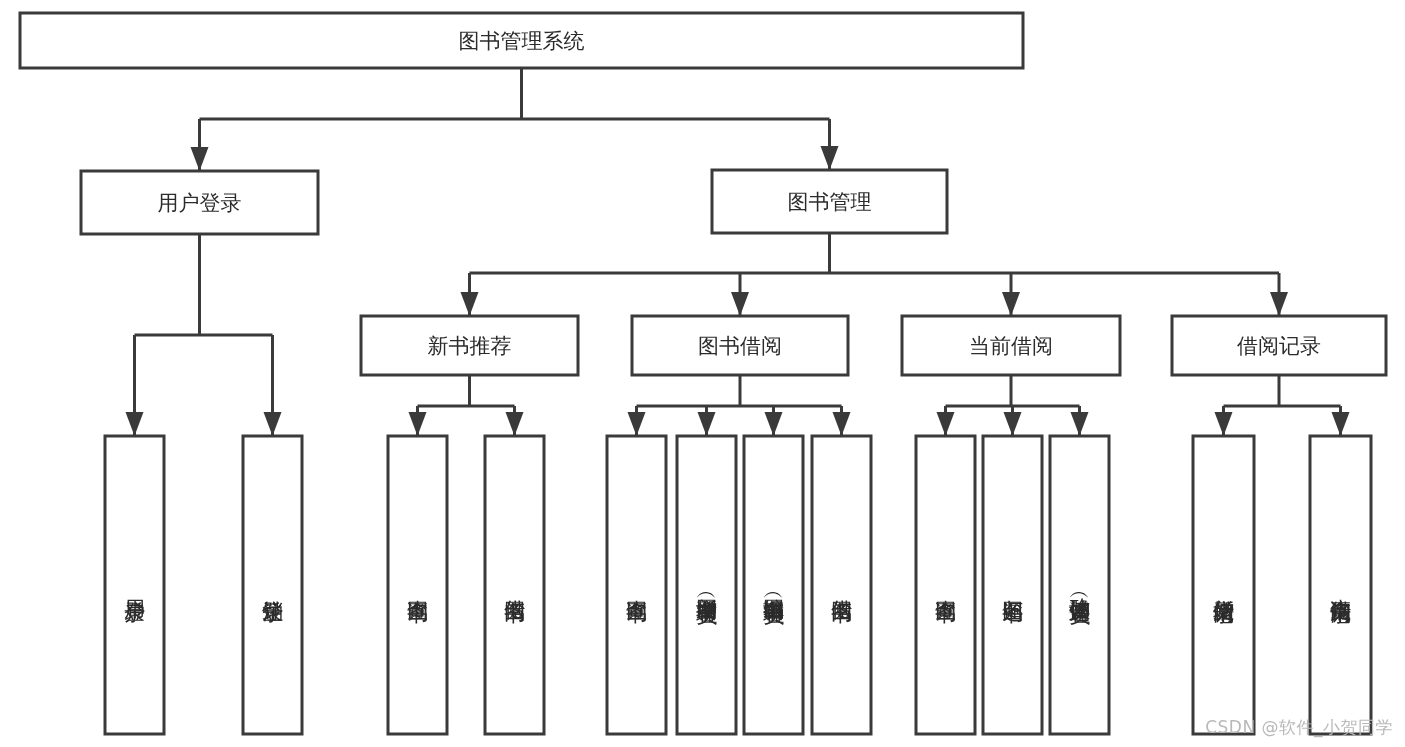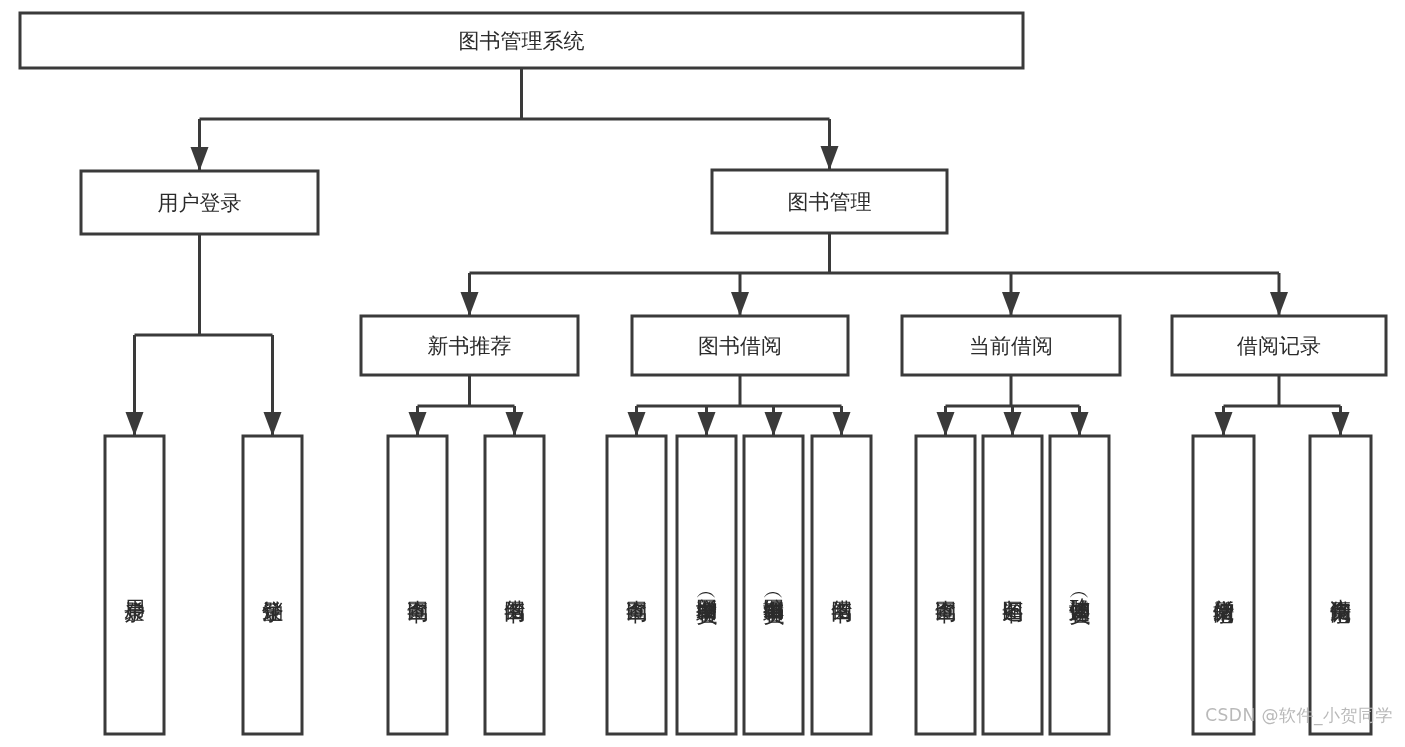--- a/index.html
+++ b/index.html
@@ -64,21 +64,21 @@
     color: #2b2b2b;
     writing-mode: vertical-rl;
     text-orientation: upright;
     letter-spacing: 1px;
     pointer-events: none;
     white-space: pre;
   }
   .watermark {
     position: absolute;
     right: 12px;
-    bottom: 20px;
+    bottom: 8px;
     font-family: "DejaVu Sans", "Liberation Sans", sans-serif;
     font-size: 17px;
     color: #b9b9b9;
     letter-spacing: 0.5px;
     white-space: pre;
   }
 </style>
 </head>
 <body>
 

